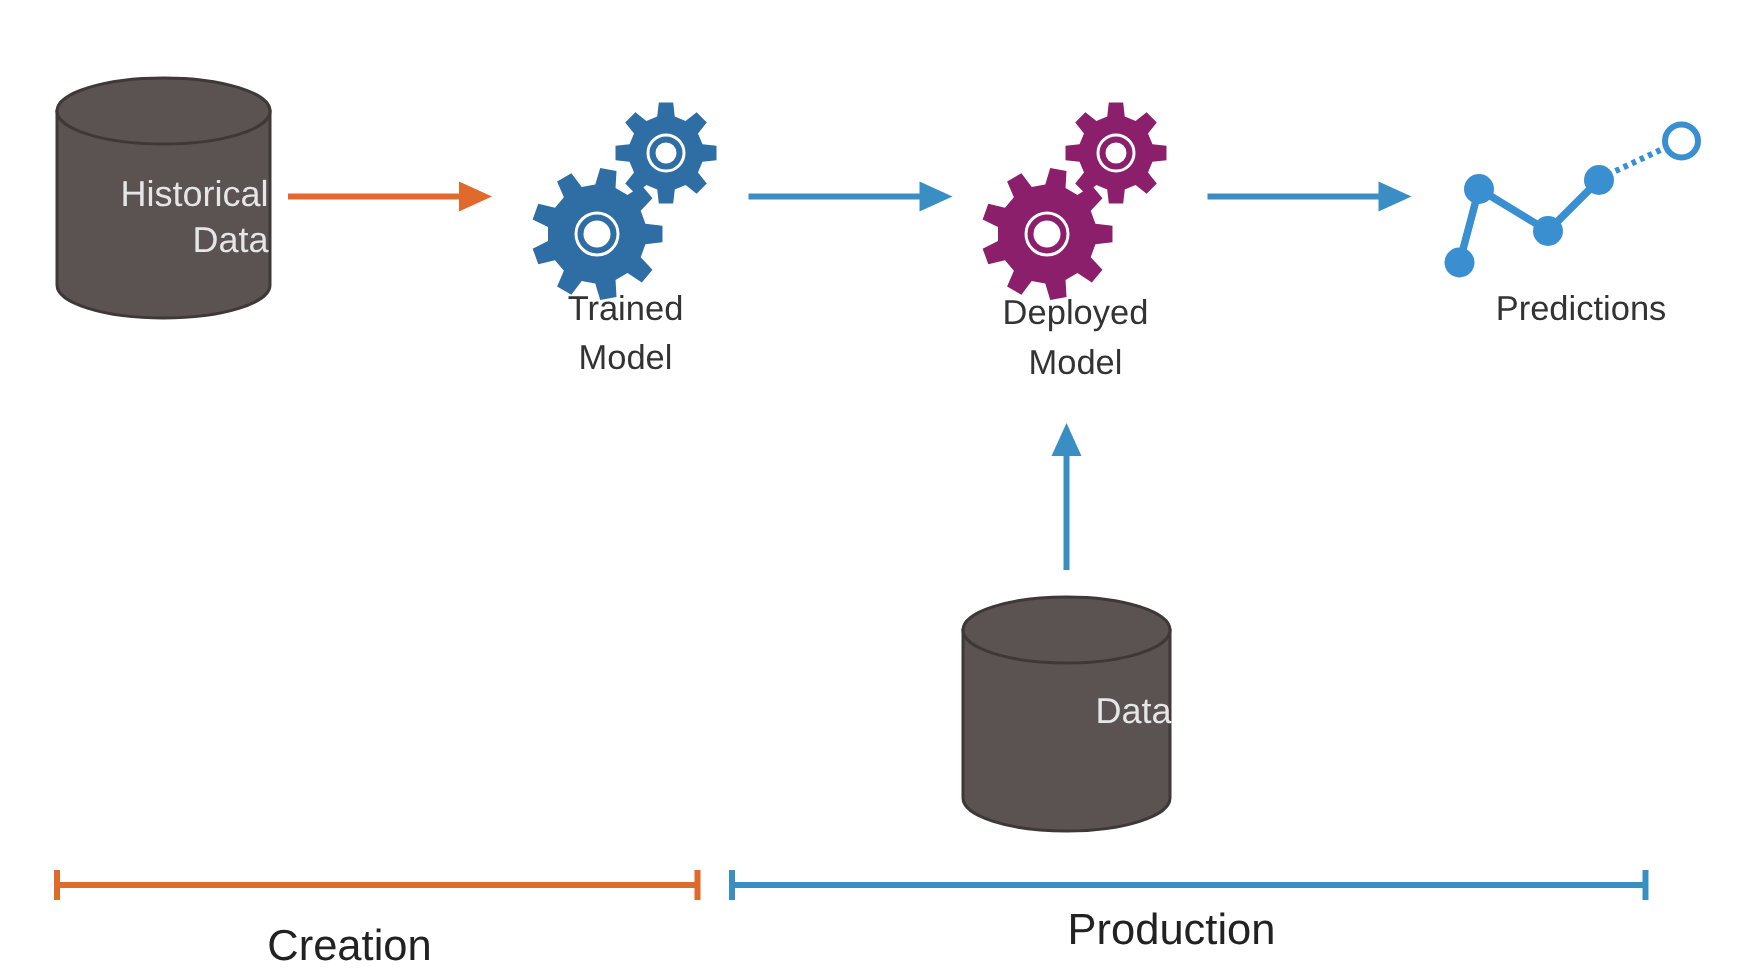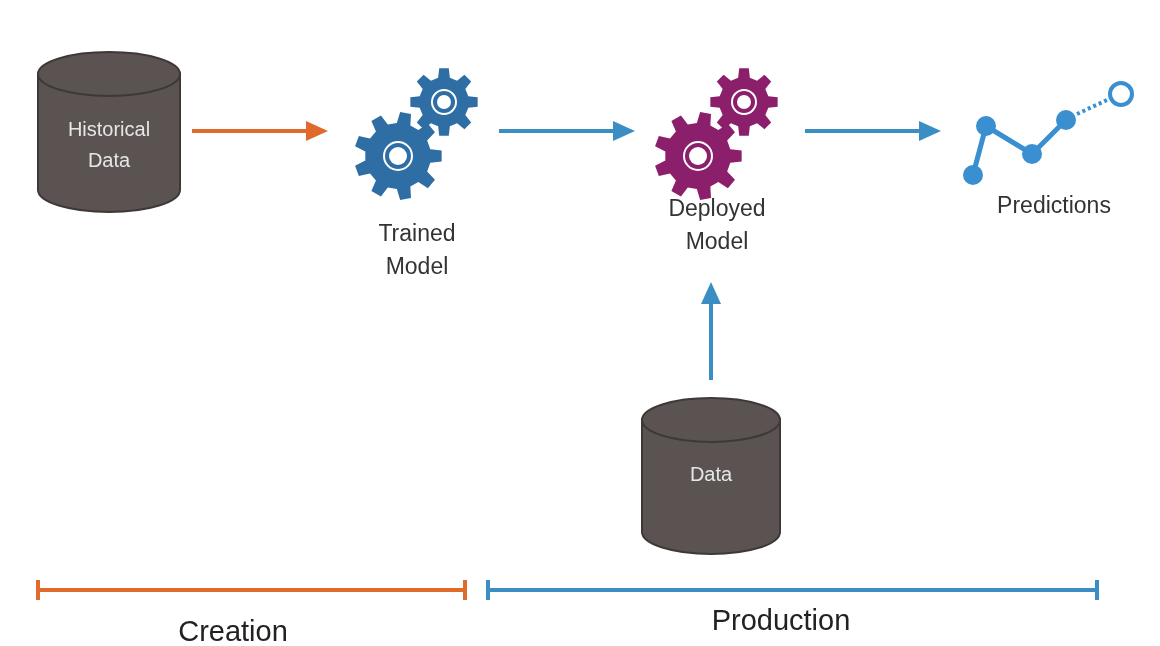--- a/index.html
+++ b/index.html
@@ -1,18 +1,18 @@
 <!DOCTYPE html>
 <html><head>
 <meta charset="utf-8">
 <style>
   html, body { margin: 0; padding: 0; background: #ffffff; }
   body { width: 1160px; height: 646px; position: relative; overflow: hidden;
          font-family: "Liberation Sans", sans-serif; }
-  .db-label { position: absolute; color: #e6e6e6; font-size: 20px; text-align: center;
+  .db-label { position: absolute; color: #e6e6e6; font-size: 24px; text-align: right;
               line-height: 31px; width: 140px; }
   .node-label { position: absolute; color: #333333; font-size: 23px; text-align: center;
                 line-height: 33px; width: 160px; }
   .phase-label { position: absolute; color: #222222; font-size: 29px; text-align: center; width: 240px; }
   svg { position: absolute; overflow: visible; }
 </style>
 </head>
 <body>
 
 <svg style="left:36px;top:50px;" width="146" height="166">
@@ -34,21 +34,21 @@
       <path d="M32.28 -6.86 L43.65 -5.51 L43.65 5.51 L32.28 6.86 L29.14 15.49 L36.98 23.84 L29.90 32.28 L20.32 26.00 L12.36 30.60 L13.01 42.03 L2.15 43.95 L-1.15 32.98 L-10.20 31.38 L-17.05 40.56 L-26.60 35.05 L-22.08 24.52 L-27.99 17.49 L-39.13 20.11 L-42.91 9.75 L-32.68 4.59 L-32.68 -4.59 L-42.91 -9.75 L-39.13 -20.11 L-27.99 -17.49 L-22.08 -24.52 L-26.60 -35.05 L-17.05 -40.56 L-10.20 -31.38 L-1.15 -32.98 L2.15 -43.95 L13.01 -42.03 L12.36 -30.60 L20.32 -26.00 L29.90 -32.28 L36.98 -23.84 L29.14 -15.49 Z" fill="#2f6ea5"></path>
       <circle r="14" fill="none" stroke="#ffffff" stroke-width="2"></circle>
       <circle r="9" fill="#ffffff"></circle>
     </g>
   <g id="gearsmall-t" transform="translate(90,38)">
       <path d="M24.31 -5.84 L33.66 -4.79 L33.66 4.79 L24.31 5.84 L21.32 13.06 L27.19 20.41 L20.41 27.19 L13.06 21.32 L5.84 24.31 L4.79 33.66 L-4.79 33.66 L-5.84 24.31 L-13.06 21.32 L-20.41 27.19 L-27.19 20.41 L-21.32 13.06 L-24.31 5.84 L-33.66 4.79 L-33.66 -4.79 L-24.31 -5.84 L-21.32 -13.06 L-27.19 -20.41 L-20.41 -27.19 L-13.06 -21.32 L-5.84 -24.31 L-4.79 -33.66 L4.79 -33.66 L5.84 -24.31 L13.06 -21.32 L20.41 -27.19 L27.19 -20.41 L21.32 -13.06 Z" fill="#2f6ea5"></path>
       <circle r="12" fill="none" stroke="#ffffff" stroke-width="2"></circle>
       <circle r="7" fill="#ffffff"></circle>
     </g>
 </svg>
-<div class="node-label" style="left:337px;top:217px;">
+<div class="node-label" style="left:337px;top:189px;">
   <div>Trained</div>
   <div>Model</div>
 </div>
 
 <svg style="left:499px;top:120px;" width="140" height="22">
   <line x1="0" y1="11" x2="116" y2="11" stroke="#3b8ec4" stroke-width="4"></line>
   <polygon points="114,1 136,11 114,21" fill="#3b8ec4"></polygon>
 </svg>
 
 <svg style="left:654px;top:64px;" width="126" height="136" viewBox="0 0 126 136">

